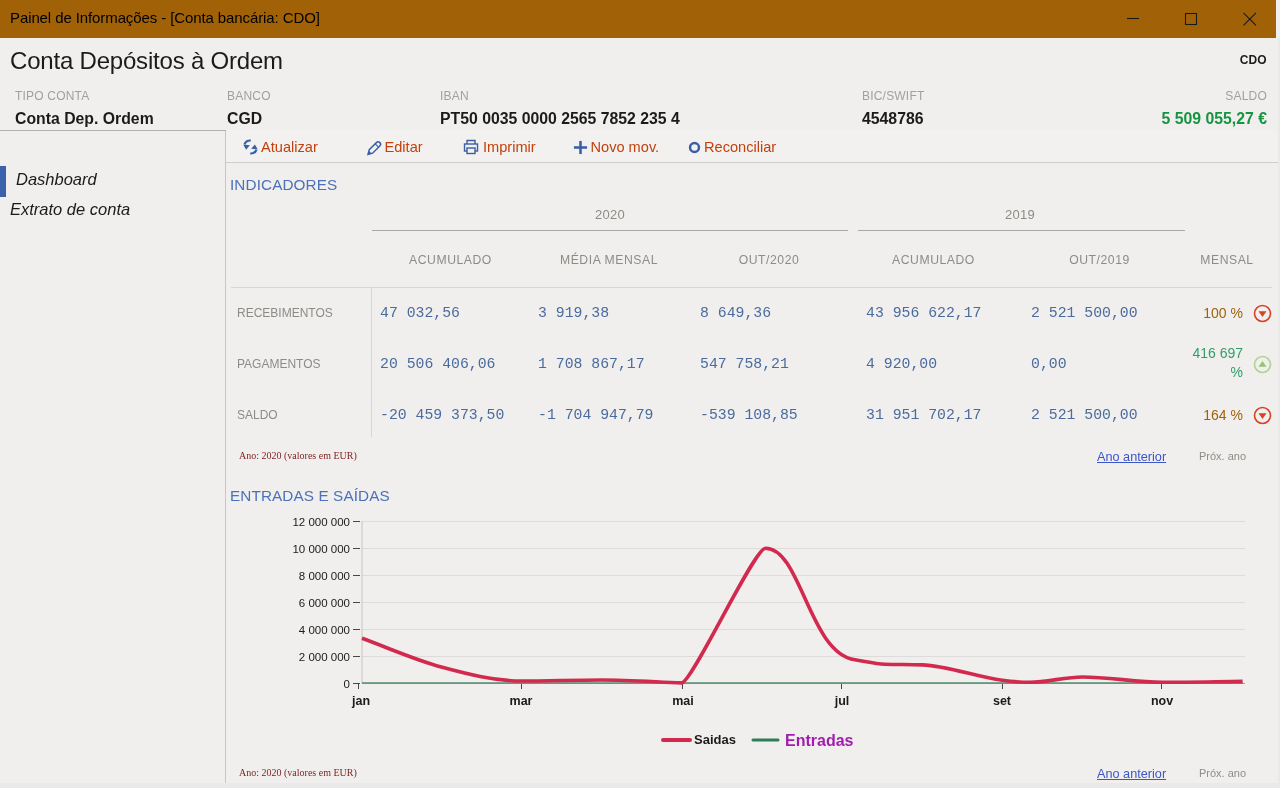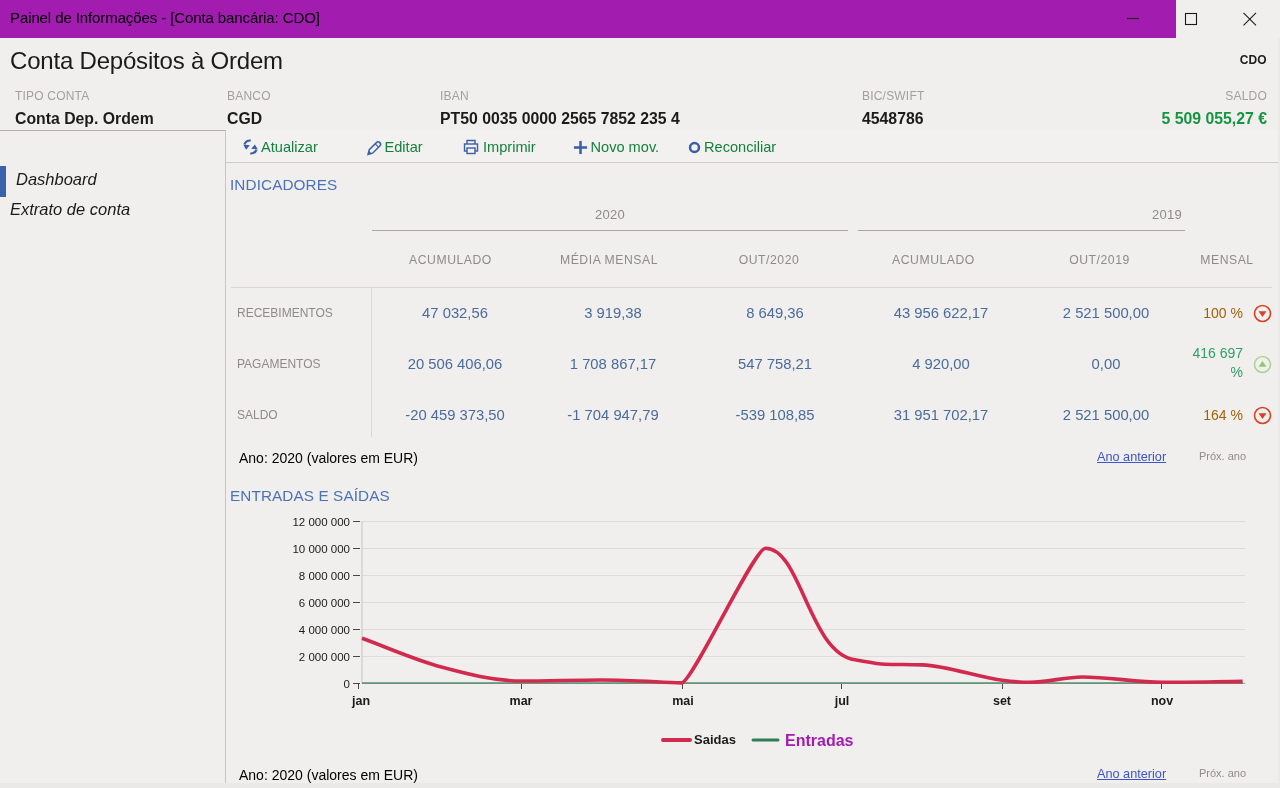--- a/index.html
+++ b/index.html
@@ -1,48 +1,48 @@
 <!DOCTYPE html>
 <html><head>
 <meta charset="utf-8">
 <style>
   * { margin:0; padding:0; box-sizing:border-box; }
   html,body { width:1280px; height:788px; overflow:hidden; }
   body { font-family:"Liberation Sans", sans-serif; background:#f0efee; }
   .abs { position:absolute; }
   #win { position:relative; width:1280px; height:788px; }
 
-  #titlebar { position:absolute; left:0; top:0; width:1176px; height:38px; background:#a21caf; }
+  #titlebar { position:absolute; left:0; top:0; width:1276px; height:38px; background:#a16207; }
   #titletext { position:absolute; left:10px; top:9px; font-size:15px; color:#000; letter-spacing:-0.1px; }
 
   #header { position:absolute; left:0; top:38px; width:1280px; height:92px; background:#f0efee; }
   #hline { position:absolute; left:0; top:130px; width:226px; height:1px; background:#b3b0ad; }
   #bigtitle { position:absolute; left:10px; top:9px; font-size:24px; color:#1c1b1a; letter-spacing:-0.2px; }
   #cdo { position:absolute; right:13.5px; top:15px; font-size:12px; font-weight:bold; color:#1c1b1a; }
   .flabel { position:absolute; top:51px; font-size:12px; color:#a3a09c; letter-spacing:0.2px; }
   .fvalue { position:absolute; top:71.5px; font-size:15.8px; font-weight:bold; color:#1c1b1a; }
 
   #sidebar { position:absolute; left:0; top:131px; width:226px; height:657px; background:#f0efee; border-right:1px solid #c8c6c3; }
   #sel-bar { position:absolute; left:0; top:34.5px; width:6px; height:31px; background:#3a62aa; }
   .nav { position:absolute; font-size:16.5px; color:#1c1b1a;font-style:italic; }
 
   #toolbar { position:absolute; left:226px; top:130px; width:1054px; height:33px; background:#f3f1f0; border-bottom:1px solid #cecbc8; }
-  .titem { position:absolute; top:1px; height:32px; display:flex; align-items:center; font-size:14.6px; color:#15803d;justify-content:center; }
+  .titem { position:absolute; top:1px; height:32px; display:flex; align-items:center; font-size:14.6px; color:#c2410c;justify-content:center; }
   .titem svg { margin-right:3px; }
 
   .secthead { position:absolute; font-size:15.3px; color:#4b72b8; letter-spacing:0.1px; }
   .ghead { position:absolute; font-size:13px; letter-spacing:0.3px; color:#8e8b87; }
   .gline { position:absolute; height:0; border-top:1px solid #aaa7a4; }
   .colhead { position:absolute; font-size:12.2px; letter-spacing:0.55px; color:#8e8b87; text-align:center; }
   .rowlab { position:absolute; font-size:12px; color:#8e8b87; }
-  .num { position:absolute; font-size:14.8px; color:#4a6b9d; text-align:center; }
+  .num { position:absolute; font-size:14.8px; color:#4a6b9d; text-align:left;font-family:Liberation Mono, monospace; }
   .pct { position:absolute; font-size:14px; text-align:right; }
   .red { color:#a16207; }
   .green { color:#2f9e68; }
-  .small { position:absolute; font-size:14px; color:#000000; }
+  .small { position:absolute; font-size:10px; color:#7f1d1d;font-family:Liberation Serif, serif; }
   .link { position:absolute; font-size:12.7px; color:#3c55c8; text-decoration:underline; }
   .graysm { position:absolute; font-size:11px; color:#908c88; }
   .tline { position:absolute; background:#d9d6d3; }
   #bstrip { position:absolute; left:0; top:783px; width:1280px; height:5px; background:#ebe9e7; z-index:5; }
   #rstrip { position:absolute; left:1278px; top:38px; width:2px; height:750px; background:#ebe9e7; z-index:5; }
 </style>
 </head>
 <body>
 <div id="win">
   <div id="titlebar">
@@ -115,21 +115,21 @@
     <div class="titem" style="left:462px">
       <svg width="13" height="13" viewBox="0 0 14 14">
         <circle cx="7" cy="7" r="4.8" fill="none" stroke="#3a5fa5" stroke-width="2.7"></circle>
       </svg>
       <span>Reconciliar</span>
     </div>
   </div>
 
   <div class="secthead" style="left:230px;top:175.5px">INDICADORES</div>
   <div class="ghead" style="left:371px;top:207px;width:478px;text-align:center">2020</div>
-  <div class="ghead" style="left:858px;top:207px;width:324px;text-align:right">2019</div>
+  <div class="ghead" style="left:858px;top:207px;width:324px;text-align:center">2019</div>
   <div class="gline" style="left:372px;top:230px;width:476px"></div>
   <div class="gline" style="left:858px;top:230px;width:327px"></div>
 
   <div class="colhead" style="left:371px;top:253px;width:159px">ACUMULADO</div>
   <div class="colhead" style="left:530px;top:253px;width:158px">MÉDIA MENSAL</div>
   <div class="colhead" style="left:688px;top:253px;width:162px">OUT/2020</div>
   <div class="colhead" style="left:850px;top:253px;width:167px">ACUMULADO</div>
   <div class="colhead" style="left:1017px;top:253px;width:165px">OUT/2019</div>
   <div class="colhead" style="left:1182px;top:253px;width:90px">MENSAL</div>
 

